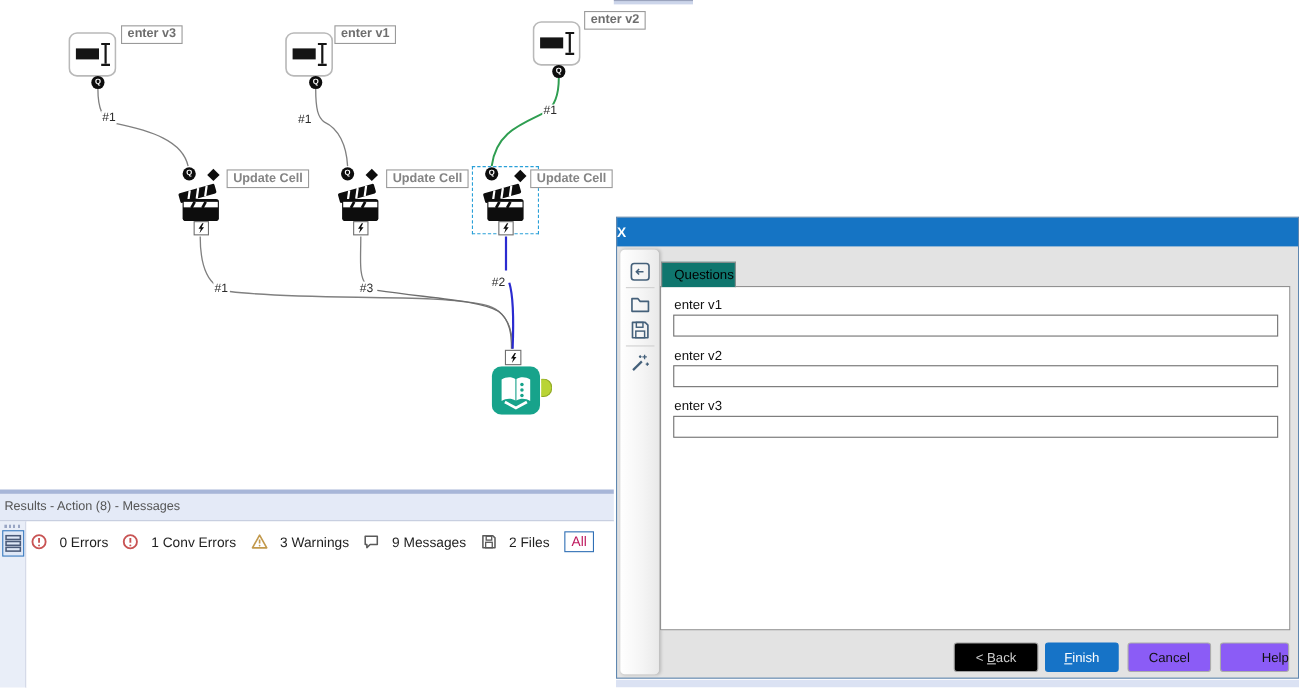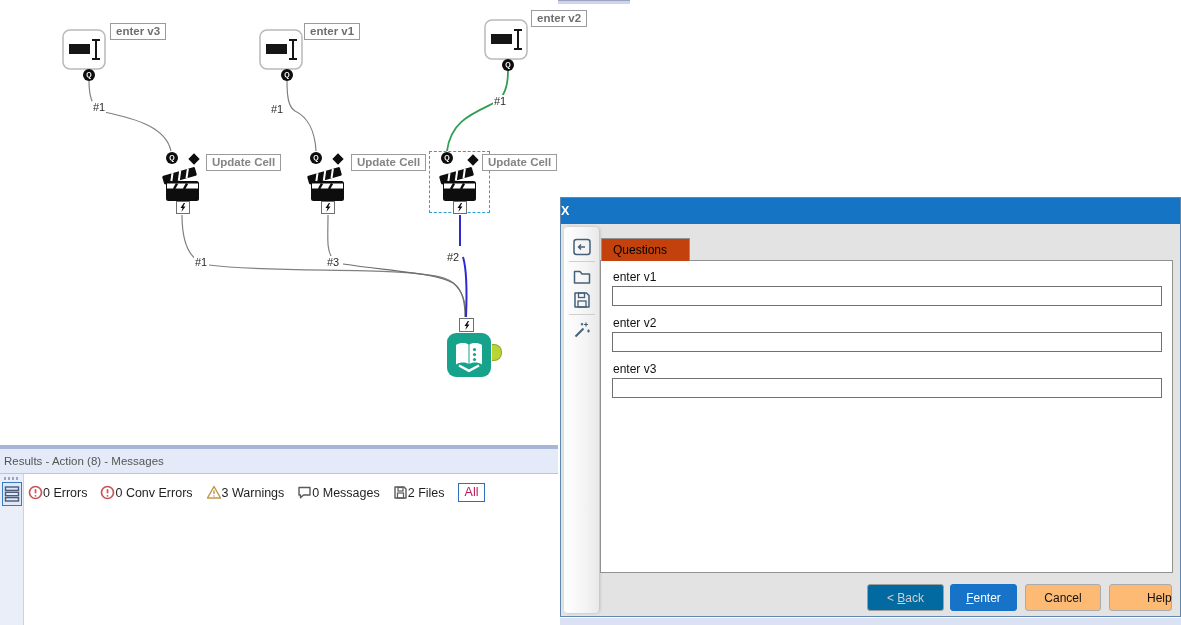--- a/index.html
+++ b/index.html
@@ -24,39 +24,39 @@
   
   #results { position:absolute; left:0; top:445px; width:558px; height:192px; background:#fff; }
   #results-topline { height:4px; background:#a7b6d8; }
   #results-header { height:25px; background:#e4eaf7; border-bottom:1px solid #bcc4d6; color:#555; font-size:11.5px; line-height:25px; padding-left:4px; }
   #results-body { display:flex; height:162px; }
   #results-strip { width:24px; background:#e9eef8; border-right:1px solid #ccd2e2; }
   .grip { width:16px; height:3px; margin:3px auto 2px auto; background:repeating-linear-gradient(to right,#9aa6c4 0 2px, transparent 2px 4px); }
   #msg-view-btn { width:20px; height:24px; margin:0 auto; background:#dfe8f7; border:1px solid #3a7bbf; display:flex; align-items:center; justify-content:center; }
   #results-main { flex:1; background:#fff; }
   #results-toolbar { display:flex; align-items:center; height:37px; padding-left:4px; gap:13px; font-size:12.5px; color:#1f1f1f; }
-  .count-item { display:flex; align-items:center; gap:0; white-space:nowrap;justify-content:flex-end; }
+  .count-item { display:flex; align-items:center; gap:11px; white-space:nowrap;justify-content:flex-end; }
   #filter-all { border:1px solid #2f6fb5; background:#fff; font-size:12.5px; padding:1px 6px 2px 6px; color:#be185d; font-family:"Liberation Sans",sans-serif; }
 
   
   #dialog { position:absolute; left:560px; top:197px; width:621px; height:420px; border:1px solid #5f87b0; background:#e3e3e3; }
   #dialog-titlebar { height:26px; background:#1574c4; display:flex; align-items:center; }
   #dialog-title { color:#fff; font-size:12px; padding-left:14px; flex:1; }
   #dialog-close { color:#fff; font-size:12.5px; font-weight:bold; padding-right:13px; cursor:default; }
   #dialog-body { position:relative; height:393px; }
   #dialog-sidebar { position:absolute; left:3px; top:3px; width:35px; height:386px; background:linear-gradient(to right,#ffffff,#f4f4f4 60%,#e9e9e9); border-radius:4px; box-shadow:1px 0 3px rgba(0,0,0,.18); padding-top:7px; }
   .side-icon { width:22px; height:21px; margin:2px auto; display:flex; align-items:center; justify-content:center; }
   .side-sep { width:26px; height:1px; background:#cfcfcf; margin:4px auto; }
-  #questions-tab { position:absolute; left:40px; top:14px; height:23px; background:#c2410c; border:1px solid #919191; border-bottom:none; font-size:12px; padding:4px 22px 0 11px; z-index:2; }
+  #questions-tab { position:absolute; left:40px; top:14px; height:23px; background:#0f766e; border:1px solid #919191; border-bottom:none; font-size:12px; padding:4px 1px 0 11px; z-index:2; }
   #questions-panel { position:absolute; left:39px; top:36px; width:573px; height:313px; background:#fff; border:1px solid #919191; z-index:1; }
   .q-group { position:absolute; left:0; width:100%; }
   .q-label { font-size:12px; color:#111; margin-left:12px; }
   .q-input { display:block; margin-left:11px; width:550px; height:20px; border:1px solid #707070; background:#fff; font-size:12px; padding:1px 4px; font-family:"Liberation Sans",sans-serif; }
-  .dlg-btn { position:absolute; top:360px; height:27px; border-radius:3px; font-size:12px; font-family:"Liberation Sans",sans-serif; border:1px solid #ababab; background:#fdba74; color:#111; }
-  #btn-back { left:306px; width:77px; background:#0369a1; border-color:#9e9e9e; color:#cfcfcf; }
+  .dlg-btn { position:absolute; top:360px; height:27px; border-radius:3px; font-size:12px; font-family:"Liberation Sans",sans-serif; border:1px solid #ababab; background:#8b5cf6; color:#111; }
+  #btn-back { left:306px; width:77px; background:#000000; border-color:#9e9e9e; color:#cfcfcf; }
   #btn-finish { left:389px; width:67px; background:#1673c7; border-color:#1673c7; color:#fff; }
   #btn-cancel { left:464px; width:76px; }
   #btn-help { left:548px; width:63px;padding-left:37px; }
   .u { text-decoration:underline; }
   #below-dialog { position:absolute; left:560px; top:618px; width:621px; height:7px; background:#dbe2f3; }
 </style>
 </head>
 <body>
 
 <div id="app">
@@ -230,35 +230,35 @@
               <circle cx="7.5" cy="10.8" r="0.9" fill="#c85454"></circle>
             </svg>
             <span>0 Errors</span>
           </span>
           <span class="count-item">
             <svg width="15" height="15" viewBox="0 0 15 15">
               <circle cx="7.5" cy="7.5" r="6" fill="none" stroke="#c85454" stroke-width="1.7"></circle>
               <line x1="7.5" y1="4.2" x2="7.5" y2="8.3" stroke="#c85454" stroke-width="1.7"></line>
               <circle cx="7.5" cy="10.8" r="0.9" fill="#c85454"></circle>
             </svg>
-            <span>0 Conv Errors</span>
+            <span>1 Conv Errors</span>
           </span>
           <span class="count-item">
             <svg width="16" height="15" viewBox="0 0 15 15">
               <path d="M7.5 1.5 L14 13 H1 Z" fill="none" stroke="#c2994c" stroke-width="1.5" stroke-linejoin="round"></path>
               <line x1="7.5" y1="5.5" x2="7.5" y2="9" stroke="#c2994c" stroke-width="1.5"></line>
               <circle cx="7.5" cy="11" r="0.8" fill="#c2994c"></circle>
             </svg>
             <span>3 Warnings</span>
           </span>
           <span class="count-item">
             <svg width="15" height="15" viewBox="0 0 15 15">
               <path d="M2 2.5 H13 V10 H6.5 L3.5 12.8 V10 H2 Z" fill="#fff" stroke="#5a5a5a" stroke-width="1.4" stroke-linejoin="round"></path>
             </svg>
-            <span>0 Messages</span>
+            <span>9 Messages</span>
           </span>
           <span class="count-item">
             <svg width="15" height="15" viewBox="0 0 15 15">
               <path d="M2 2 H11 L13 4 V13 H2 Z" fill="none" stroke="#5a5a5a" stroke-width="1.4" stroke-linejoin="round"></path>
               <rect x="4.5" y="8" width="6" height="5" fill="none" stroke="#5a5a5a" stroke-width="1.2"></rect>
               <rect x="5" y="2.5" width="5" height="3.5" fill="none" stroke="#5a5a5a" stroke-width="1.2"></rect>
             </svg>
             <span>2 Files</span>
           </span>
           <button id="filter-all">All</button>
@@ -311,20 +311,20 @@
           <div class="q-label">enter v2</div>
         </div>
         <input class="q-input" style="position: absolute; top: 71px;" type="text" value="">
         <div class="q-group" style="top:101px">
           <div class="q-label">enter v3</div>
         </div>
         <input class="q-input" style="position: absolute; top: 117px;" type="text" value="">
       </div>
 
       <button class="dlg-btn" id="btn-back"><span>&lt; </span><span class="u">B</span><span>ack</span></button>
-      <button class="dlg-btn" id="btn-finish"><span class="u">F</span><span>enter</span></button>
+      <button class="dlg-btn" id="btn-finish"><span class="u">F</span><span>inish</span></button>
       <button class="dlg-btn" id="btn-cancel">Cancel</button>
       <button class="dlg-btn" id="btn-help">Help</button>
     </div>
   </div>
   <div id="below-dialog"></div>
 
 </div>
 
 </body></html>

